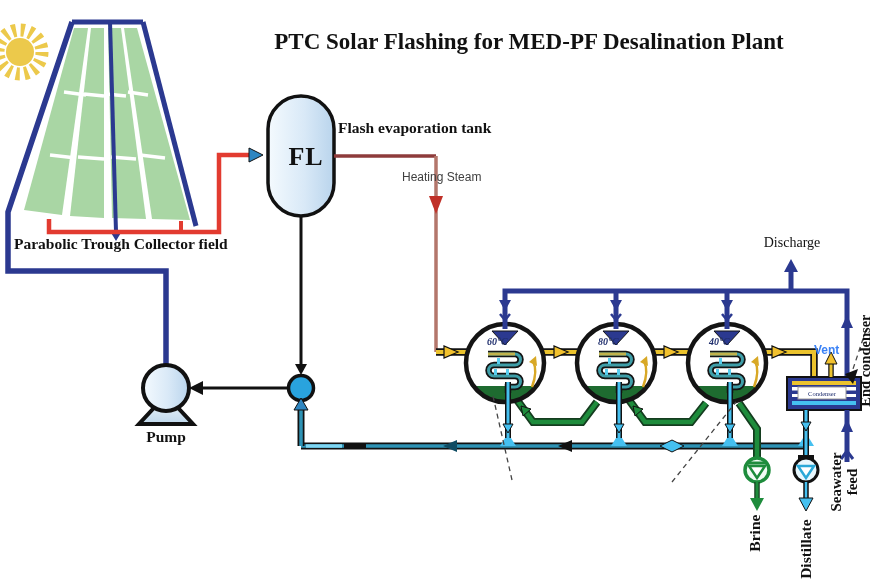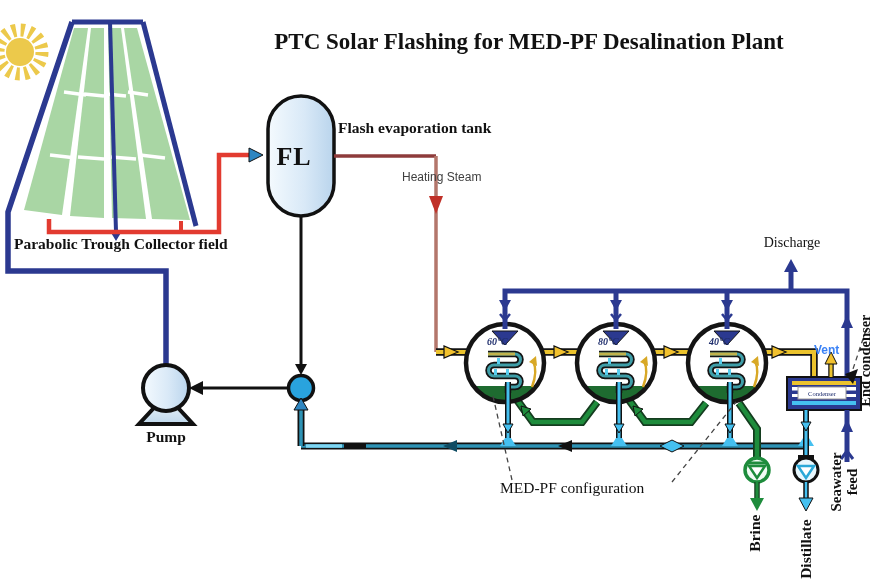--- a/index.html
+++ b/index.html
@@ -8,21 +8,21 @@
   #pipes{position:absolute;left:0;top:0;}
   .lbl{position:absolute;color:#111;line-height:1.05;white-space:nowrap;}
   .serifB{font-family:"Liberation Serif",serif;font-weight:bold;}
   .serifR{font-family:"Liberation Serif",serif;}
   .sans{font-family:"Liberation Sans",sans-serif;}
   .ctr{text-align:center;}
   .rot{transform:rotate(-90deg);}
   #title{left:186px;top:30px;width:686px;font-size:23px;}
   #collector-label{left:14px;top:236px;font-size:15.5px;}
   #flash-label{left:338px;top:120px;font-size:15.5px;}
-  #fl-code{left:268px;top:143px;width:52px;font-size:26px;letter-spacing:1px;}
+  #fl-code{left:280px;top:143px;width:52px;font-size:26px;letter-spacing:1px;}
   #steam-label{left:402px;top:171px;font-size:12px;color:#404040;}
   #pump-label{left:140px;top:429px;width:52px;font-size:15.5px;}
   #discharge-label{left:750px;top:236px;width:84px;font-size:14px;}
   #vent-label{left:814px;top:344px;width:40px;font-size:12px;font-weight:bold;color:#3b82f6;}
   #medpf-label{left:500px;top:480px;font-size:15.5px;}
   #cond-label{left:799px;top:388px;width:46px;height:11px;font-size:6.5px;line-height:11px;color:#1a2a6b;}
   .temp{width:36px;font-size:10px;font-weight:bold;color:#21306e;text-align:left;font-style:italic;}
   #temp1{left:487px;top:337px;} #temp2{left:598px;top:337px;} #temp3{left:709px;top:337px;}
   #endcond-label{left:806px;top:353px;width:120px;font-size:14.5px;font-weight:600;}
   #seawater-label{left:802px;top:465px;width:86px;height:34px;font-size:15px;font-weight:600;line-height:16px;white-space:normal;}
@@ -252,21 +252,20 @@
 <div id="title" class="lbl serifB ctr">PTC Solar Flashing for MED-PF Desalination Plant</div>
 
 <div id="flash-label" class="lbl serifB">Flash evaporation tank</div>
 <div id="collector-label" class="lbl serifB">Parabolic Trough Collector field</div>
 <div id="fl-code" class="lbl serifB ctr">FL</div>
 <div id="steam-label" class="lbl sans">Heating Steam</div>
 <div id="pump-label" class="lbl serifB ctr">Pump</div>
 
 <div id="discharge-label" class="lbl serifR ctr">Discharge</div>
 <div id="vent-label" class="lbl sans">Vent</div>
-<div id="medpf-label" class="lbl serifR">MED-PF configuration</div>
 <div id="cond-label" class="lbl serifR ctr">Condenser</div>
 
 <div id="temp1" class="lbl temp">60°C</div>
 <div id="temp2" class="lbl temp">80°C</div>
 <div id="temp3" class="lbl temp">40°C</div>
 
 <div id="endcond-label" class="lbl serifR ctr rot">End condenser</div>
 <div id="seawater-label" class="lbl serifR ctr rot">
   <span>Seawater</span><br>
   <span>feed</span>

